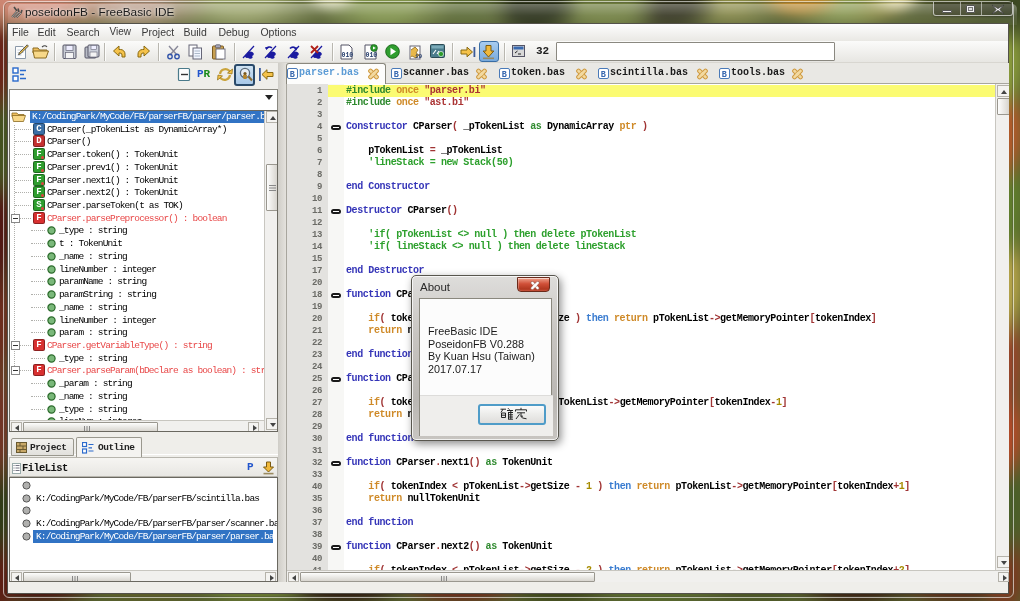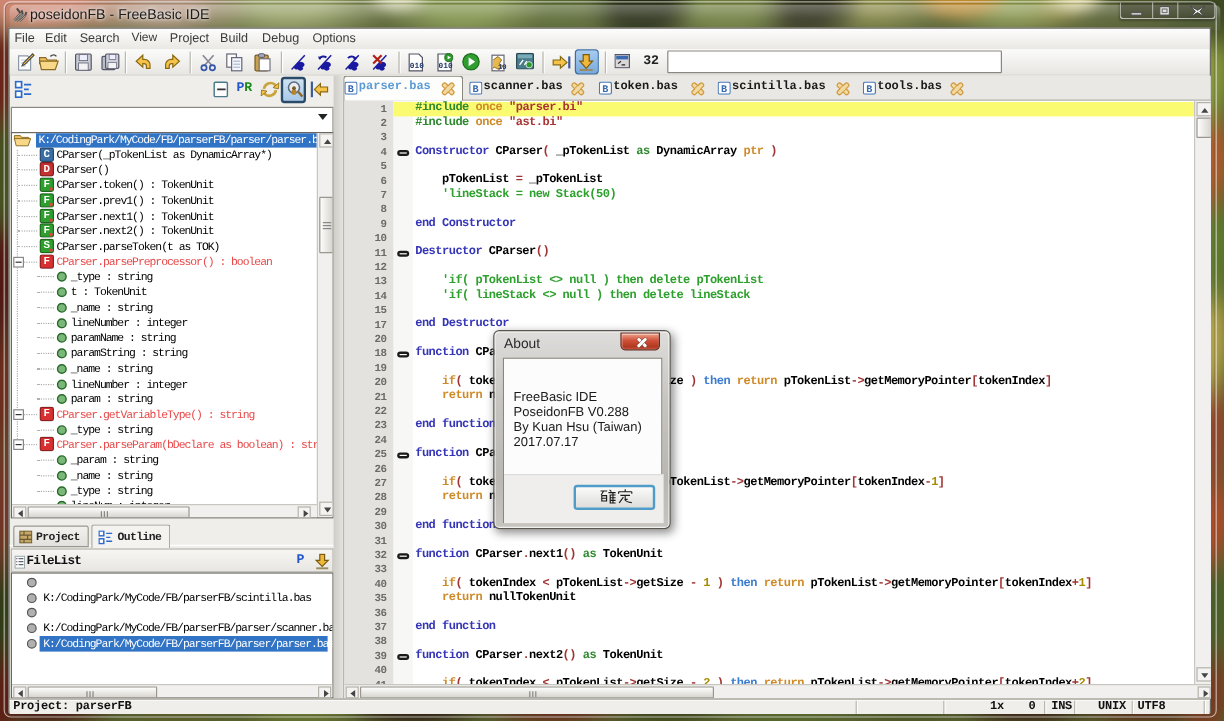--- a/index.html
+++ b/index.html
@@ -608,34 +608,20 @@
           <div class="abs" style="left:3px;top:2px;width:0;height:0;border-top:3px solid transparent;border-bottom:3px solid transparent;border-right:4px solid #444"></div>
         </div>
 <div class="abs" style="left:13px;top:1px;width:295px;height:10px;background:linear-gradient(#fdfdfc,#d8d5cf);border:1px solid #9a978f;border-radius:1px">
           <div style="position:absolute;left:140px;top:2.5px;width:1px;height:5px;background:#888;box-shadow:2.5px 0 0 #888,5px 0 0 #888"></div>
         </div>
 <div class="abs" style="left:711px;top:1px;width:11px;height:10px;background:#f4f3f1;border:1px solid #b5b2aa">
           <div class="abs" style="left:4px;top:2px;width:0;height:0;border-top:3px solid transparent;border-bottom:3px solid transparent;border-left:4px solid #444"></div>
         </div>
       </div>
 </div>
-<div class="abs" style="left:0;top:558px;width:1000px;height:13px;background:#efeeea;border-top:1px solid #9a988e;box-shadow:inset 0 1px 0 #fdfdfc" id="status">
-<div class="abs" style="left:3px;top:1px;font-size:10px;font-weight:bold;letter-spacing:-0.2px;color:#111;white-space:pre">Project: parserFB</div>
-<div class="abs" style="left:705px;top:1px;width:1px;height:11px;background:#b9b7b0;box-shadow:1px 0 0 #fdfdfc"></div>
-<div class="abs" style="left:778px;top:1px;width:1px;height:11px;background:#b9b7b0;box-shadow:1px 0 0 #fdfdfc"></div>
-<div class="abs" style="left:862px;top:1px;width:1px;height:11px;background:#b9b7b0;box-shadow:1px 0 0 #fdfdfc"></div>
-<div class="abs" style="left:887px;top:1px;width:1px;height:11px;background:#b9b7b0;box-shadow:1px 0 0 #fdfdfc"></div>
-<div class="abs" style="left:935px;top:1px;width:1px;height:11px;background:#b9b7b0;box-shadow:1px 0 0 #fdfdfc"></div>
-<div class="abs" style="left:995px;top:1px;width:1px;height:11px;background:#b9b7b0;box-shadow:1px 0 0 #fdfdfc"></div>
-<div class="abs" style="left:817px;top:1px;font-size:10px;font-weight:bold;letter-spacing:-0.2px;color:#111">1x</div>
-<div class="abs" style="left:849px;top:1px;font-size:10px;font-weight:bold;letter-spacing:-0.2px;color:#111">0</div>
-<div class="abs" style="left:868px;top:1px;font-size:10px;font-weight:bold;letter-spacing:-0.2px;color:#111">INS</div>
-<div class="abs" style="left:907px;top:1px;font-size:10px;font-weight:bold;letter-spacing:-0.2px;color:#111">UNIX</div>
-<div class="abs" style="left:940px;top:1px;font-size:10px;font-weight:bold;letter-spacing:-0.2px;color:#111">UTF8</div>
-</div>
 </div>
 <div class="abs" style="left:411px;top:275px;width:148px;height:166px;background:linear-gradient(#dedddb,#c8c5c1 35%,#bab7b3 75%,#c8c5c1);border:1px solid #58564e;border-radius:5px;box-shadow:2px 3px 8px rgba(0,0,0,.45),inset 0 0 0 1px rgba(255,255,255,.75);z-index:50">
 <span class="abs" style="left:8px;top:5px;font-family:'Liberation Sans',sans-serif;font-size:11.5px;color:#2a2a2a">About</span>
 <div class="abs" style="left:105px;top:1px;width:33px;height:15px;background:linear-gradient(#efa28c,#d05038 45%,#b03820 85%,#c8523c);border:1px solid #6a2a1a;border-radius:0 0 4px 4px;box-shadow:inset 0 1px 0 rgba(255,255,255,.55),inset 1px 0 0 rgba(255,255,255,.25)">
 <svg class="abs" style="left:10.5px;top:3px" width="12" height="9" viewBox="0 0 12 9">
         <g transform="rotate(45 6 4.5)">
           <rect x="0.8" y="3" width="10.4" height="3" rx="1.3" fill="#fdfdfd" stroke="#8a4030" stroke-width="0.6"></rect>
           <rect x="4.5" y="-0.8" width="3" height="10.6" rx="1.3" fill="#fdfdfd" stroke="#8a4030" stroke-width="0.6"></rect>
           <rect x="4.7" y="3.2" width="2.6" height="2.6" fill="#fdfdfd"></rect>
         </g>

